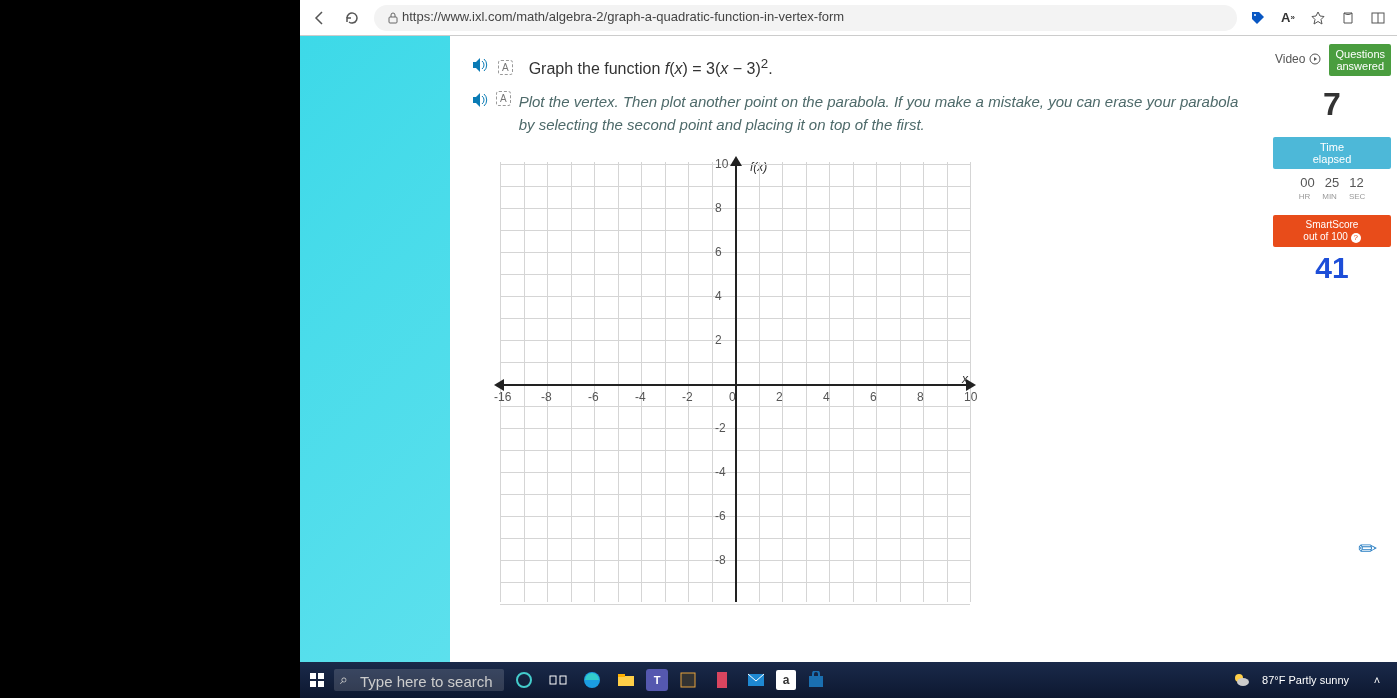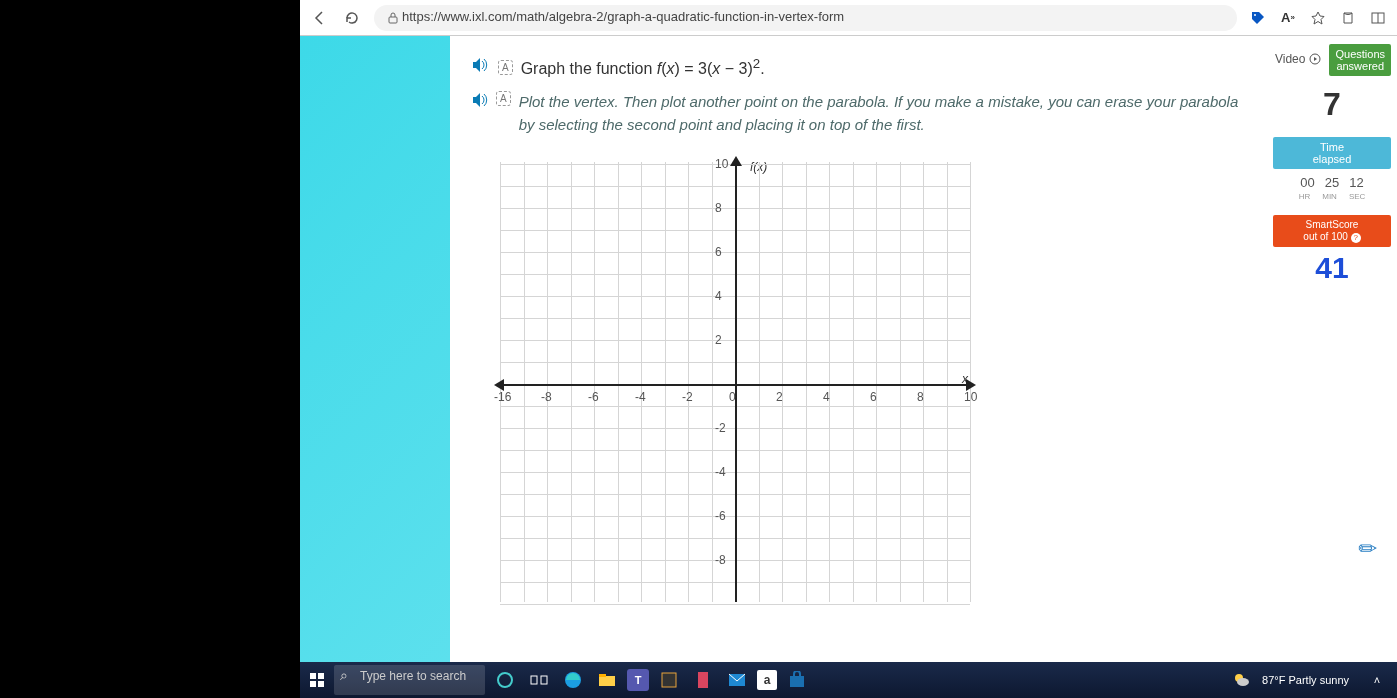--- a/index.html
+++ b/index.html
@@ -8,41 +8,41 @@
   .addr-bar { height: 36px; background: #fff; border-bottom: 1px solid #ccc; display: flex; align-items: center; padding: 0 10px; gap: 12px; }
   .addr-btn { width: 20px; height: 20px; display: flex; align-items: center; justify-content: center; color: #555; cursor: pointer; }
   .url-box { flex: 1; display: flex; align-items: flex-start; padding: 4px 10px; border-radius: 14px; background: #f3f3f3; color: #444; font-size: 13px; }
   .ticon { width: 18px; height: 18px; display: inline-flex; align-items: center; justify-content: center; color: #555; }
   .content { position: relative; height: calc(100% - 36px - 36px); background: #fff; }
   .left-panel { position: absolute; left: 0; top: 0; width: 150px; height: 100%; background: linear-gradient(135deg, #3dd9e8, #5ce0ed); }
   .main { position: absolute; left: 170px; top: 20px; right: 150px; }
   .q-row { display: flex; align-items: center; gap: 8px; margin-bottom: 12px; }
   .audio-icon { color: #0a7bb5; font-size: 18px; width: 20px; }
   .immersive-icon { color: #777; font-size: 14px; border: 1px dashed #999; padding: 1px 3px; border-radius: 3px; font-size: 10px; }
-  .q-text { font-size: 16px; color: #333; }
+  .q-text { font-size: 16px; color: #333; margin-left: 8px; }
   .instr { font-size: 15px; color: #4e6a6a; font-style: italic; line-height: 1.5; margin-bottom: 14px; }
   .graph-area { position: relative; width: 480px; height: 440px; margin-left: 30px; }
   .grid { position: absolute; left: 0; top: 0; width: 100%; height: 100%; }
   .gridline { position: absolute; background: #d5d5d5; }
   .axis { position: absolute; background: #222; }
   .tick-label { position: absolute; font-size: 12px; color: #555; }
   .fx-label { position: absolute; font-size: 12px; color: #333; font-style: italic; }
   .right-panel { position: absolute; right: 0; top: 0; width: 130px; padding: 8px 6px; text-align: center; }
   .video-link { font-size: 12px; color: #555; display: inline-flex; align-items: center; gap: 4px; margin-bottom: 6px; margin-right: 4px;}
   .qa-box { background: #4a9d3f; color: #fff; font-size: 11px; padding: 4px 6px; border-radius: 2px; margin-bottom: 4px;}
   .qa-count { font-size: 32px; font-weight: bold; color: #333; margin: 6px 0 14px; }
   .time-box { background: #4db8d8; color: #fff; font-size: 11px; padding: 4px 6px; border-radius: 2px; margin-bottom: 6px;}
   .time-vals { display: flex; justify-content: center; gap: 10px; font-size: 13px; color: #555; margin-bottom: 2px;}
   .time-labs { display: flex; justify-content: center; gap: 12px; font-size: 8px; color: #999; margin-bottom: 14px;}
   .ss-box { background: #e84c1a; color: #fff; font-size: 10px; padding: 4px 4px; border-radius: 2px; margin-bottom: 4px; line-height: 1.2;}
   .ss-val { font-size: 30px; font-weight: bold; color: #1d4ed8; }
   .pencil { position: absolute; right: 20px; bottom: 100px; font-size: 22px; color: #2d80c4; transform: rotate(-45deg);}
   .taskbar { position: absolute; left: 0; bottom: 0; width: 100%; height: 36px; background: linear-gradient(#1a2a4a, #0d1830); display: flex; align-items: center; padding: 0 6px; gap: 6px; }
   .start { width: 22px; height: 22px; display: flex; align-items: center; justify-content: center; color: #fff; }
-  .search-box { background: rgba(255,255,255,0.15); color: #ccc; font-size: 12px; padding: 4px 10px 12px 26px; border-radius: 2px; width: 151px; position: relative;}
+  .search-box { background: rgba(255,255,255,0.15); color: #ccc; font-size: 15px; padding: 4px 10px 1px 26px; border-radius: 2px; width: 170px; position: relative;}
   .search-box::before { content: "⌕"; position: absolute; left: 6px; top: 2px; font-size: 14px; color: #ccc;}
   .tb-icon { width: 28px; height: 28px; display: flex; align-items: center; justify-content: center; font-size: 14px; color: #fff; }
   .tb-spacer { flex: 1; }
   .weather { color: #fff; font-size: 11px; display: flex; align-items: center; gap: 12px; margin-right: 8px;}
 </style>
 </head>
 <body>
 
 <div class="screen">
 

